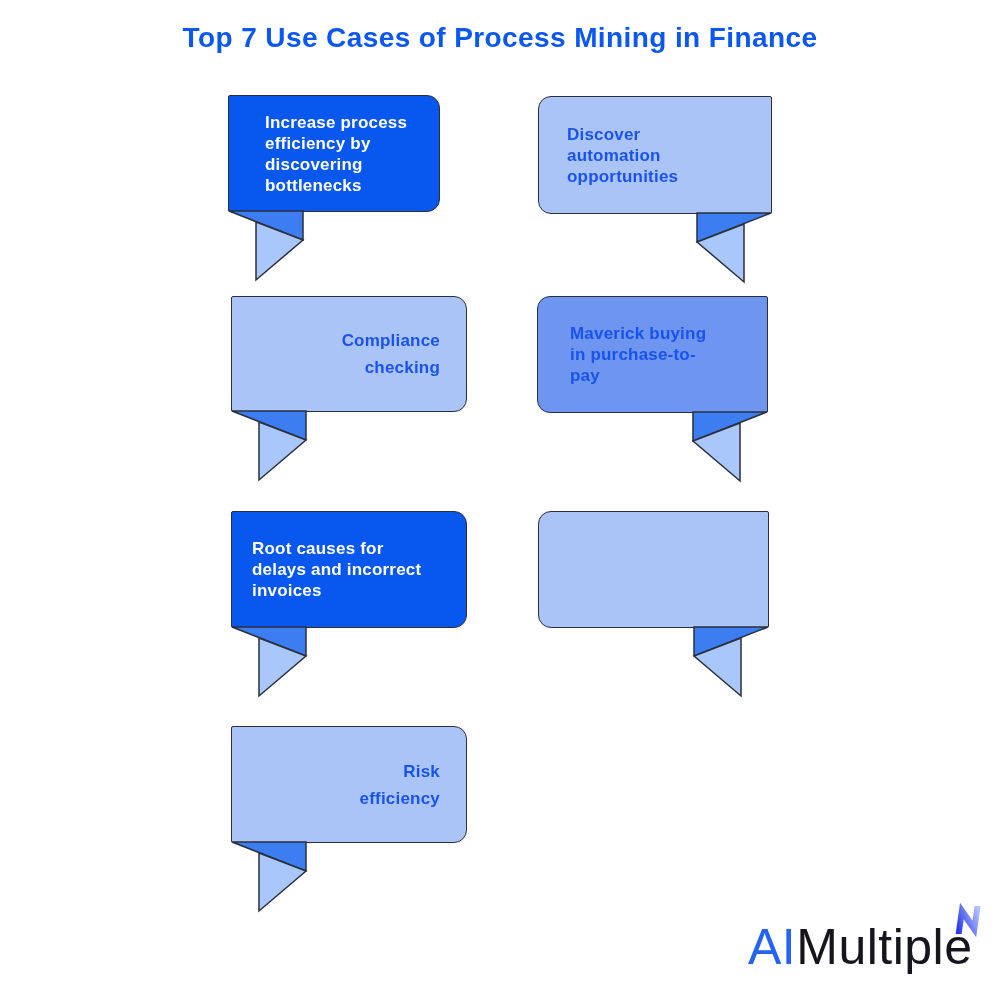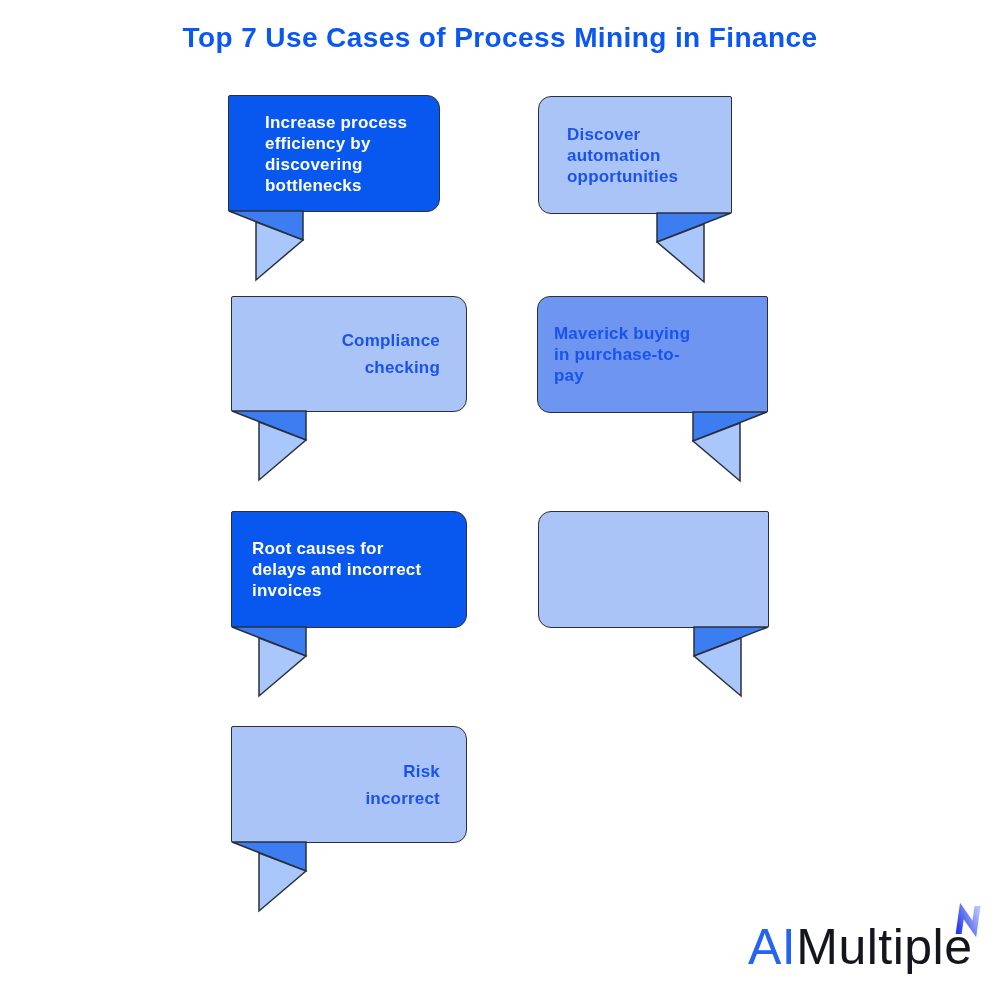--- a/index.html
+++ b/index.html
@@ -51,41 +51,41 @@
     <div class="btext" style="padding-left:36px;">Increase process
 efficiency by
 discovering
 bottlenecks</div>
     <svg class="tail left" width="78" height="72" viewBox="0 0 78 72">
       <polygon points="1,1 75,1 75,30" style="fill:var(--tailMid);stroke:var(--line);stroke-width:1.5"></polygon>
       <polygon points="28,12 75,30 28,70" style="fill:var(--tailLight);stroke:var(--line);stroke-width:1.5"></polygon>
     </svg>
   </div>
 
-  <div class="bubble light tright" style="left:538px;top:96px;width:194px;height:118px;">
+  <div class="bubble light tright" style="left:538px;top:96px;width:234px;height:118px;">
     <div class="btext" style="padding-left:28px;">Discover
 automation
 opportunities</div>
     <svg class="tail right" width="78" height="72" viewBox="0 0 78 72">
       <polygon points="1,1 75,1 75,30" style="fill:var(--tailMid);stroke:var(--line);stroke-width:1.5"></polygon>
       <polygon points="28,12 75,30 28,70" style="fill:var(--tailLight);stroke:var(--line);stroke-width:1.5"></polygon>
     </svg>
   </div>
 
   <div class="bubble light tleft" style="left:231px;top:296px;width:236px;height:116px;">
     <div class="btext center loose">Compliance
 checking</div>
     <svg class="tail left" width="78" height="72" viewBox="0 0 78 72">
       <polygon points="1,1 75,1 75,30" style="fill:var(--tailMid);stroke:var(--line);stroke-width:1.5"></polygon>
       <polygon points="28,12 75,30 28,70" style="fill:var(--tailLight);stroke:var(--line);stroke-width:1.5"></polygon>
     </svg>
   </div>
 
   <div class="bubble medium tright" style="left:537px;top:296px;width:231px;height:117px;">
-    <div class="btext" style="padding-left:16px;">Maverick buying
+    <div class="btext" style="padding-left:32px;">Maverick buying
 in purchase-to-
 pay</div>
     <svg class="tail right" width="78" height="72" viewBox="0 0 78 72">
       <polygon points="1,1 75,1 75,30" style="fill:var(--tailMid);stroke:var(--line);stroke-width:1.5"></polygon>
       <polygon points="28,12 75,30 28,70" style="fill:var(--tailLight);stroke:var(--line);stroke-width:1.5"></polygon>
     </svg>
   </div>
 
   <div class="bubble dark tleft" style="left:231px;top:511px;width:236px;height:117px;">
     <div class="btext" style="padding-left:20px;">Root causes for
@@ -99,21 +99,21 @@
 
   <div class="bubble light tright" style="left:538px;top:511px;width:231px;height:117px;">
     <svg class="tail right" width="78" height="72" viewBox="0 0 78 72">
       <polygon points="1,1 75,1 75,30" style="fill:var(--tailMid);stroke:var(--line);stroke-width:1.5"></polygon>
       <polygon points="28,12 75,30 28,70" style="fill:var(--tailLight);stroke:var(--line);stroke-width:1.5"></polygon>
     </svg>
   </div>
 
   <div class="bubble light tleft" style="left:231px;top:726px;width:236px;height:117px;">
     <div class="btext center loose">Risk
-incorrect</div>
+efficiency</div>
     <svg class="tail left" width="78" height="72" viewBox="0 0 78 72">
       <polygon points="1,1 75,1 75,30" style="fill:var(--tailMid);stroke:var(--line);stroke-width:1.5"></polygon>
       <polygon points="28,12 75,30 28,70" style="fill:var(--tailLight);stroke:var(--line);stroke-width:1.5"></polygon>
     </svg>
   </div>
 
   <div class="logo">
     <span class="ai">AI</span><span class="rest">Multiple</span>
     <svg class="logo-mark" width="28" height="34" viewBox="0 0 28 34">
       <defs>

